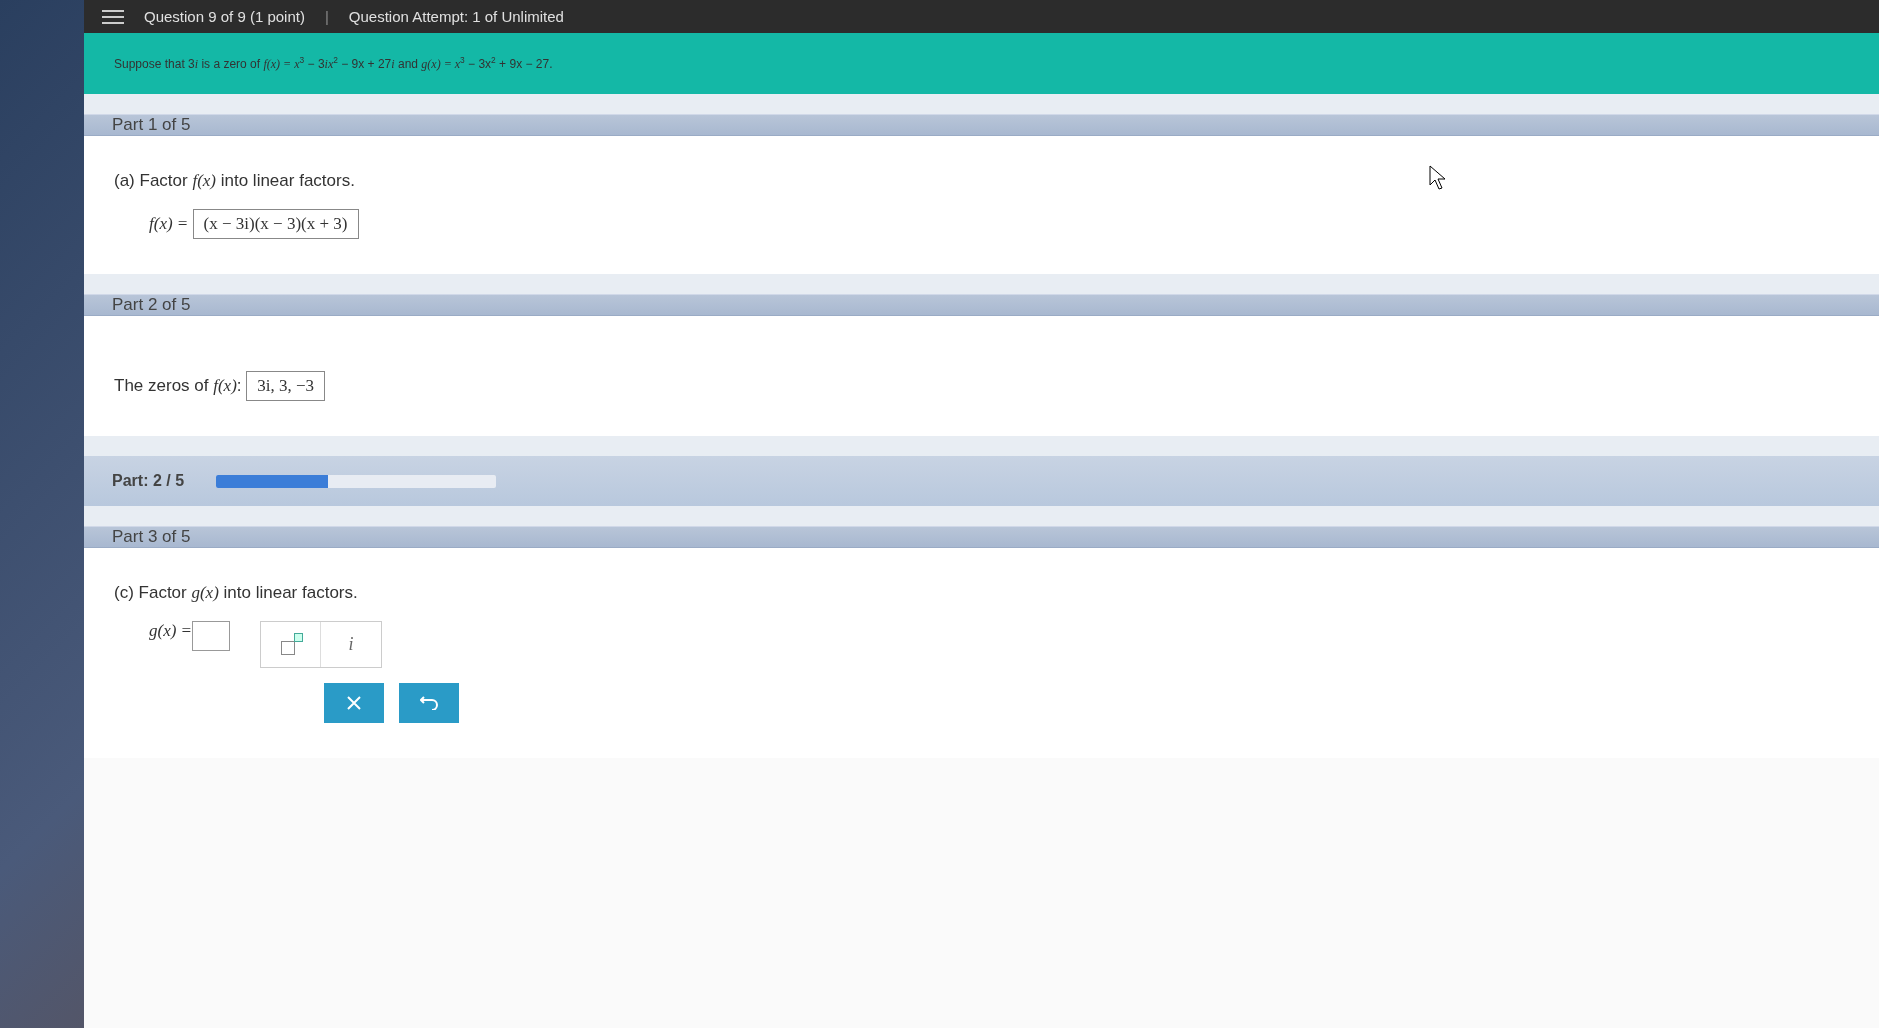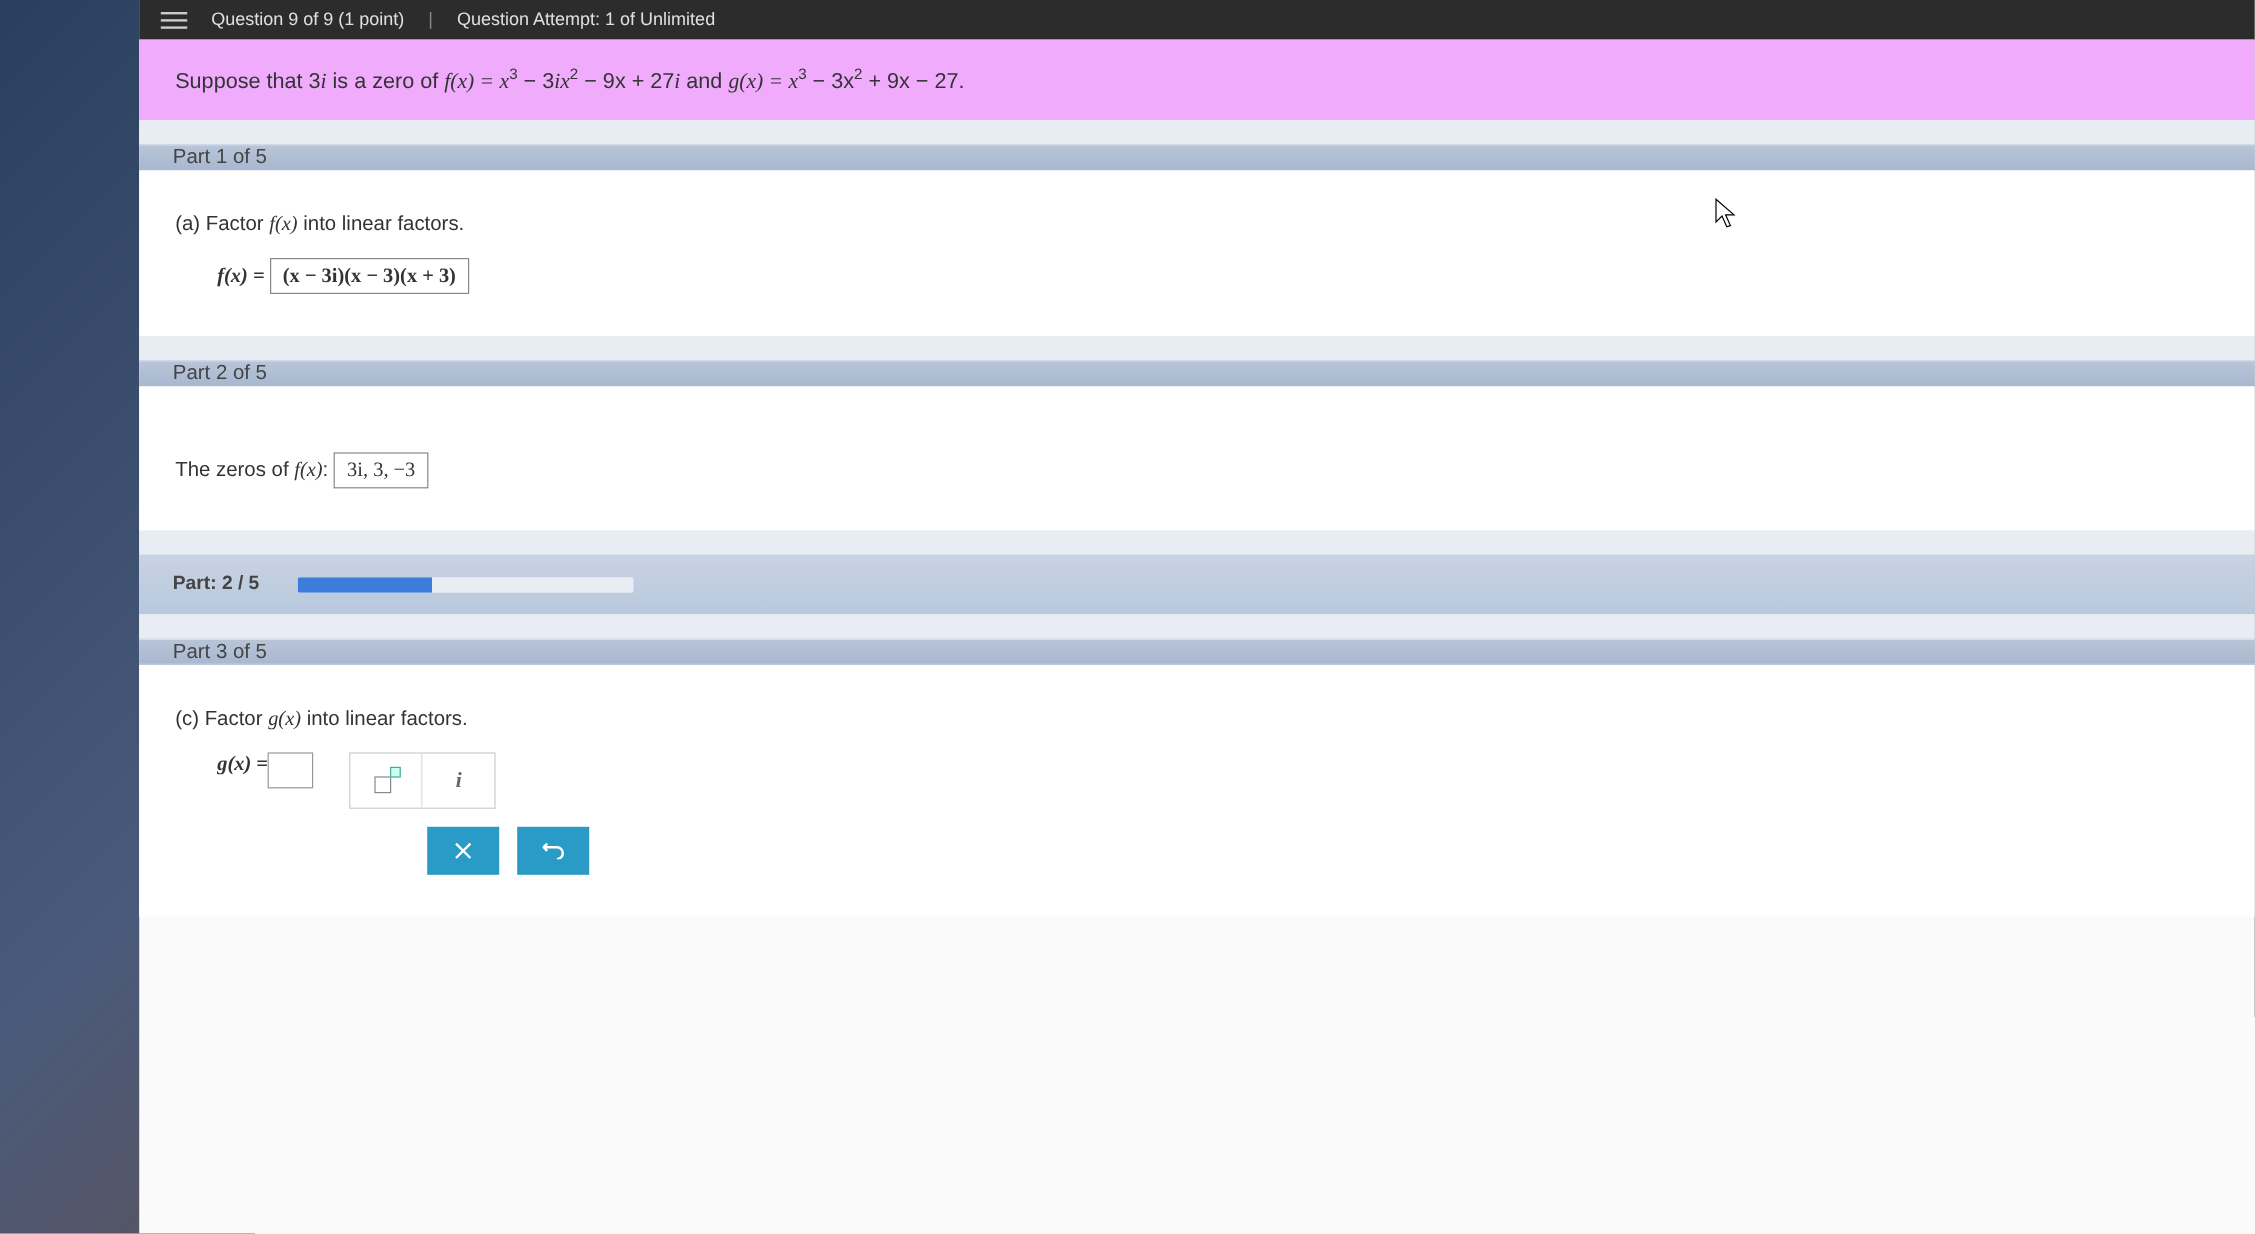--- a/index.html
+++ b/index.html
@@ -8,21 +8,21 @@
       box-sizing: border-box;
     }
     body {
       font-family: Arial, sans-serif;
       background: linear-gradient(135deg, #2a3f5f 0%, #4a5a7a 30%, #6b4a3a 60%, #3a4a5a 100%);
       min-height: 1028px;
       width: 1879px;
       overflow: hidden;
     }
     .main-content {
-      margin-left: 116px;
+      margin-left: 84px;
       background: #fafafa;
       min-height: 1028px;
       position: relative;
     }
     .header-bar {
       background: #2c2c2c;
       color: #e0e0e0;
       padding: 8px 18px;
       display: flex;
       align-items: center;
@@ -36,22 +36,22 @@
       cursor: pointer;
     }
     .hamburger span {
       width: 22px;
       height: 2px;
       background: #ccc;
     }
     .question-prompt {
       padding: 22px 30px;
       color: #333;
-      font-size: 18px;
-      background: #f0abfc;
+      font-size: 12px;
+      background: #14b8a6;
     }
     .math {
       font-family: 'Times New Roman', serif;
       font-style: italic;
     }
     .part-header {
       background: linear-gradient(to bottom, #b8c5d8 0%, #a8b8d0 100%);
       padding: 0 28px;
       color: #444;
       font-size: 17px;
@@ -60,21 +60,20 @@
     }
     .part-body {
       background: #ffffff;
       padding: 35px 30px 35px 30px;
       color: #333;
       font-size: 17px;
     }
     .part-body .indent {
       margin-left: 35px;
       margin-top: 18px;
-      font-weight: bold;
     }
     .answer-box {
       display: inline-block;
       border: 1px solid #888;
       padding: 4px 10px;
       background: #fff;
       font-family: 'Times New Roman', serif;
     }
     .progress-section {
       background: linear-gradient(to bottom, #c8d3e3 0%, #b8c8dd 100%);

